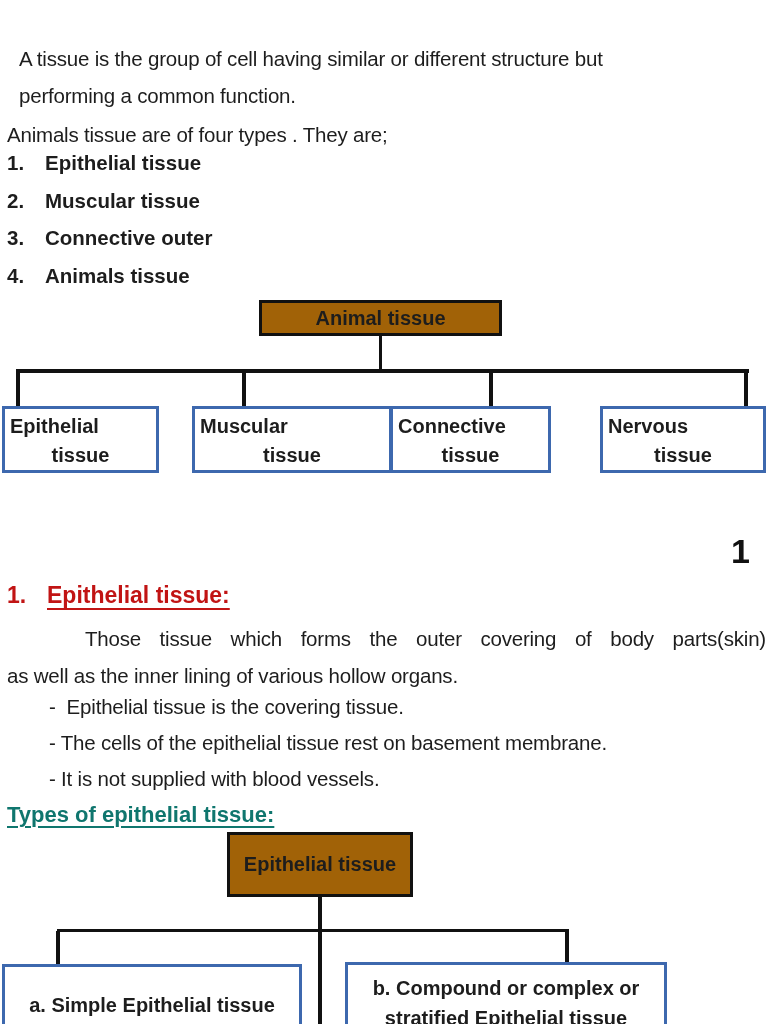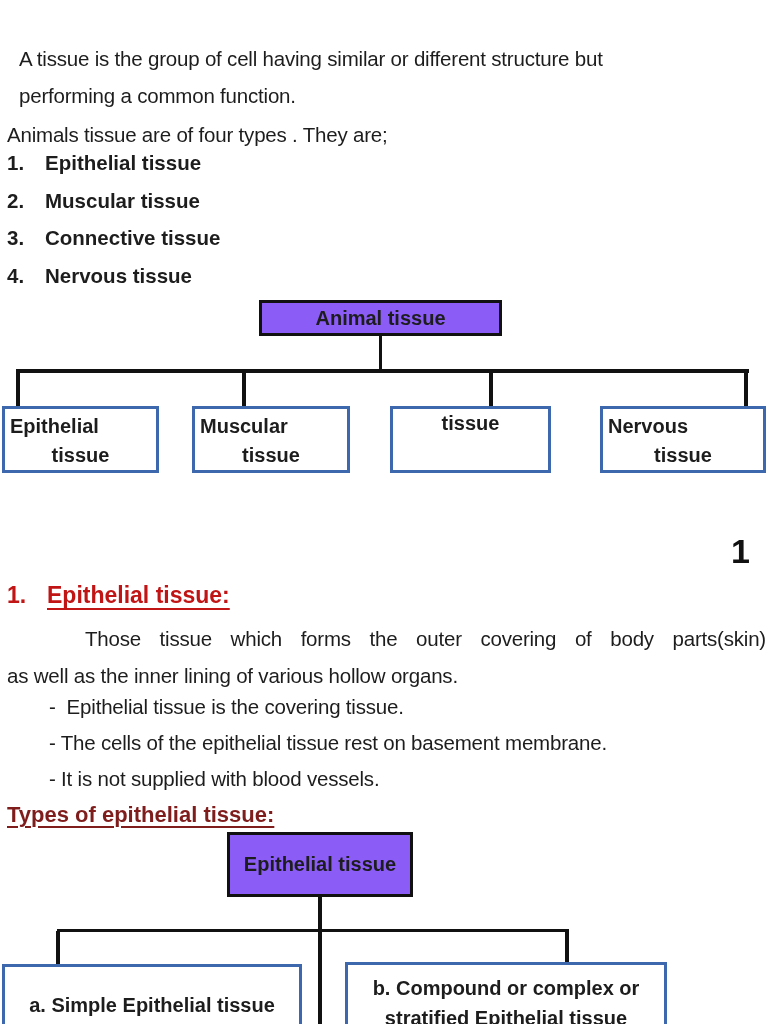--- a/index.html
+++ b/index.html
@@ -47,28 +47,28 @@
   }
 
   .para-epithelial { position:absolute; top:620px; left:7px; right:2px; }
   .para-epithelial .jline { text-indent:78px; text-align-last:justify; }
 
   .points { position:absolute; top:689px; left:0; right:4px; }
   .points .point { padding-left:49px; line-height:36px; white-space:pre-wrap; }
 
   .blue-heading {
     position:absolute; top:801px; left:7px;
-    font-weight:bold; font-size:22px; line-height:28px; color:#7f1d1d;
+    font-weight:bold; font-size:22px; line-height:28px; color:#0f766e;
     text-decoration:underline; text-decoration-thickness:2px; text-underline-offset:4px;
   }
 
   
   .line { position:absolute; background:#111111; }
   .root-node {
-    position:absolute; border:3px solid #111111; background:#8b5cf6;
+    position:absolute; border:3px solid #111111; background:#a16207;
     display:flex; align-items:center; justify-content:center;
     font-weight:bold; font-size:20px; text-align:center;
   }
   .blue-node {
     position:absolute; border:3px solid #3D68AE; background:#fff;
     font-weight:bold; font-size:20px;
   }
   .blue-node .l1 { padding:3px 0 0 5px; line-height:29px; text-align:left; }
   .blue-node .l2 { line-height:29px; text-align:center; }
 
@@ -91,45 +91,46 @@
     <div class="row">
       <span class="num">1.</span>
       <span>Epithelial tissue</span>
     </div>
     <div class="row">
       <span class="num">2.</span>
       <span>Muscular tissue</span>
     </div>
     <div class="row">
       <span class="num">3.</span>
-      <span>Connective tissue</span>
+      <span>Connective outer</span>
     </div>
     <div class="row">
       <span class="num">4.</span>
-      <span>Nervous tissue</span>
+      <span>Animals tissue</span>
     </div>
   </div>
 
   <div class="root-node" style="left:259px; top:300px; width:243px; height:36px;">Animal tissue</div>
   <div class="line" style="left:379px; top:336px; width:3px; height:34px;"></div>
   <div class="line" style="left:16px;  top:369px; width:733px; height:4px;"></div>
   <div class="line" style="left:16px;  top:373px; width:4px; height:33px;"></div>
   <div class="line" style="left:242px; top:373px; width:4px; height:33px;"></div>
   <div class="line" style="left:489px; top:373px; width:4px; height:33px;"></div>
   <div class="line" style="left:744px; top:373px; width:4px; height:33px;"></div>
 
   <div class="blue-node" style="left:2px; top:406px; width:157px; height:67px;">
     <div class="l1">Epithelial</div>
     <div class="l2">tissue</div>
   </div>
-  <div class="blue-node" style="left:192px; top:406px; width:158px; height:67px;">
+  <div class="blue-node" style="left:192px; top:406px; width:200px; height:67px;">
     <div class="l1">Muscular</div>
     <div class="l2">tissue</div>
   </div>
   <div class="blue-node" style="left:390px; top:406px; width:161px; height:67px;">
+    <div class="l1">Connective</div>
     <div class="l2">tissue</div>
   </div>
   <div class="blue-node" style="left:600px; top:406px; width:166px; height:67px;">
     <div class="l1">Nervous</div>
     <div class="l2">tissue</div>
   </div>
 
   <div class="page-number">1</div>
 
   <div class="red-heading">

